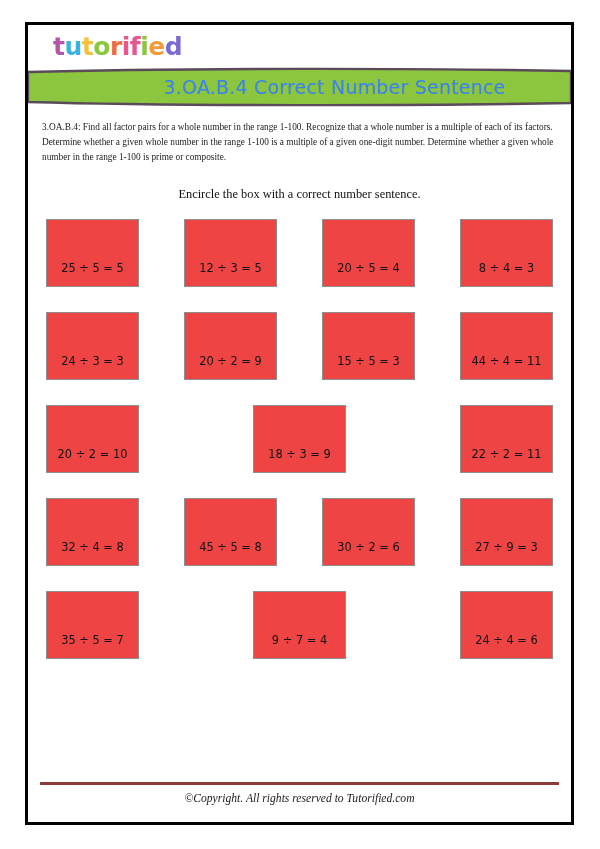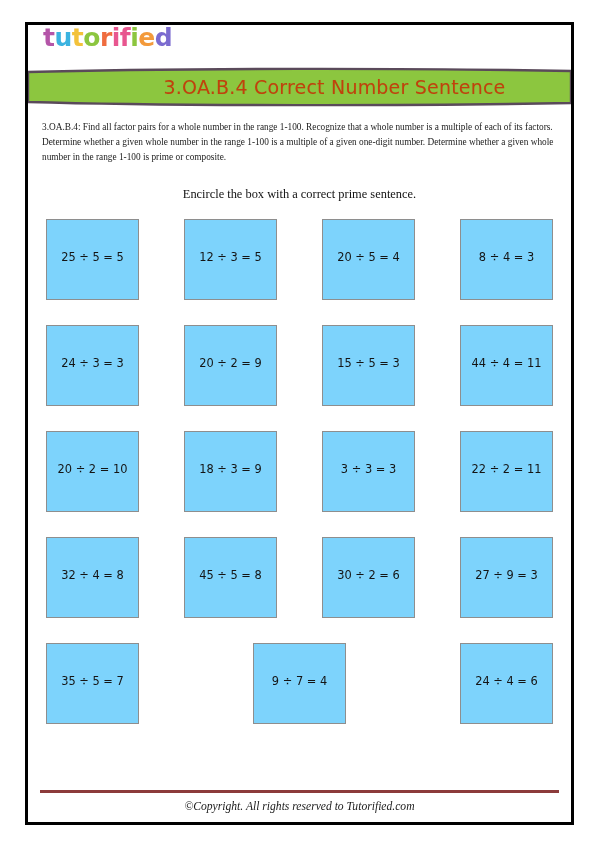--- a/index.html
+++ b/index.html
@@ -25,22 +25,22 @@
     border: 3px solid #000000;
     background: #ffffff;
     box-sizing: border-box;
     overflow: hidden;
   }
 
   
   .logo-bar {
     height: 42px;
     display: flex;
-    align-items: flex-start;
-    padding-left: 15px;
+    align-items: center;
+    padding-left: 25px;
     box-sizing: border-box;
   }
   .logo {
     font-family: "DejaVu Sans", sans-serif;
     font-weight: bold;
     font-size: 25px;
     letter-spacing: -0.5px;
     line-height: 1;
     user-select: none;
   }
@@ -62,21 +62,21 @@
   }
   .banner-title {
     position: absolute;
     left: 0;
     top: 0;
     width: 100%;
     height: 40px;
     display: flex;
     align-items: center;
     justify-content: center;
-    color: #c2410c;
+    color: #3b82f6;
     font-family: "DejaVu Sans", sans-serif;
     font-size: 19px;
     letter-spacing: 0.2px;
     padding-left: 70px;
     box-sizing: border-box;
     text-shadow: 0 0 1px rgba(0,0,0,.08);
   }
 
   
   .standard {
@@ -101,42 +101,42 @@
   .grid {
     margin: 17px 18px 0 18px;
   }
   .grid-row {
     display: flex;
     justify-content: space-between;
     margin-bottom: 25px;
   }
   .qbox {
     width: 93px;
-    height: 81px;
+    height: 68px;
     border: 1px solid #8e8e8e;
     box-sizing: border-box;
-    background: #7dd3fc;
-    display: flex;
-    align-items: flex-start;
+    background: #ef4444;
+    display: flex;
+    align-items: center;
     justify-content: center;
     padding-top: 30px;
     box-sizing: border-box;
   }
   .qbox-text {
     font-family: "DejaVu Sans", sans-serif;
     font-size: 11.4px;
     color: #141414;
     white-space: nowrap;
   }
 
   
   .footer {
     position: absolute;
     left: 0;
-    bottom: 0;
+    bottom: 8px;
     width: 100%;
   }
   .footer-rule {
     height: 3px;
     background: #8c3b3b;
     margin: 0 12px 7px 12px;
   }
   .footer-text {
     text-align: center;
     font-family: "Liberation Serif", serif;
@@ -157,21 +157,21 @@
 
   <div class="banner-wrap">
     <svg class="banner-svg" viewBox="0 0 549 40" preserveAspectRatio="none">
       <path d="M0,5 C140,1 400,1 549,4 L549,36 C400,39 140,39 0,35 Z" fill="#8cc63f" stroke="#5a4a5a" stroke-width="2.4"></path>
     </svg>
     <div class="banner-title">3.OA.B.4 Correct Number Sentence</div>
   </div>
 
   <div class="standard">3.OA.B.4: Find all factor pairs for a whole number in the range 1-100. Recognize that a whole number is a multiple of each of its factors. Determine whether a given whole number in the range 1-100 is a multiple of a given one-digit number. Determine whether a given whole number in the range 1-100 is prime or composite.</div>
 
-  <div class="instruction">Encircle the box with a correct prime sentence.</div>
+  <div class="instruction">Encircle the box with a correct number sentence.</div>
 
   <div class="grid">
       <div class="grid-row">
         <div class="qbox">
           <div class="qbox-text">25 ÷ 5 = 5</div>
         </div>
         <div class="qbox">
           <div class="qbox-text">12 ÷ 3 = 5</div>
         </div>
         <div class="qbox">
@@ -194,23 +194,20 @@
         <div class="qbox">
           <div class="qbox-text">44 ÷ 4 = 11</div>
         </div>
       </div>
       <div class="grid-row">
         <div class="qbox">
           <div class="qbox-text">20 ÷ 2 = 10</div>
         </div>
         <div class="qbox">
           <div class="qbox-text">18 ÷ 3 = 9</div>
-        </div>
-        <div class="qbox">
-          <div class="qbox-text">3 ÷ 3 = 3</div>
         </div>
         <div class="qbox">
           <div class="qbox-text">22 ÷ 2 = 11</div>
         </div>
       </div>
       <div class="grid-row">
         <div class="qbox">
           <div class="qbox-text">32 ÷ 4 = 8</div>
         </div>
         <div class="qbox">

